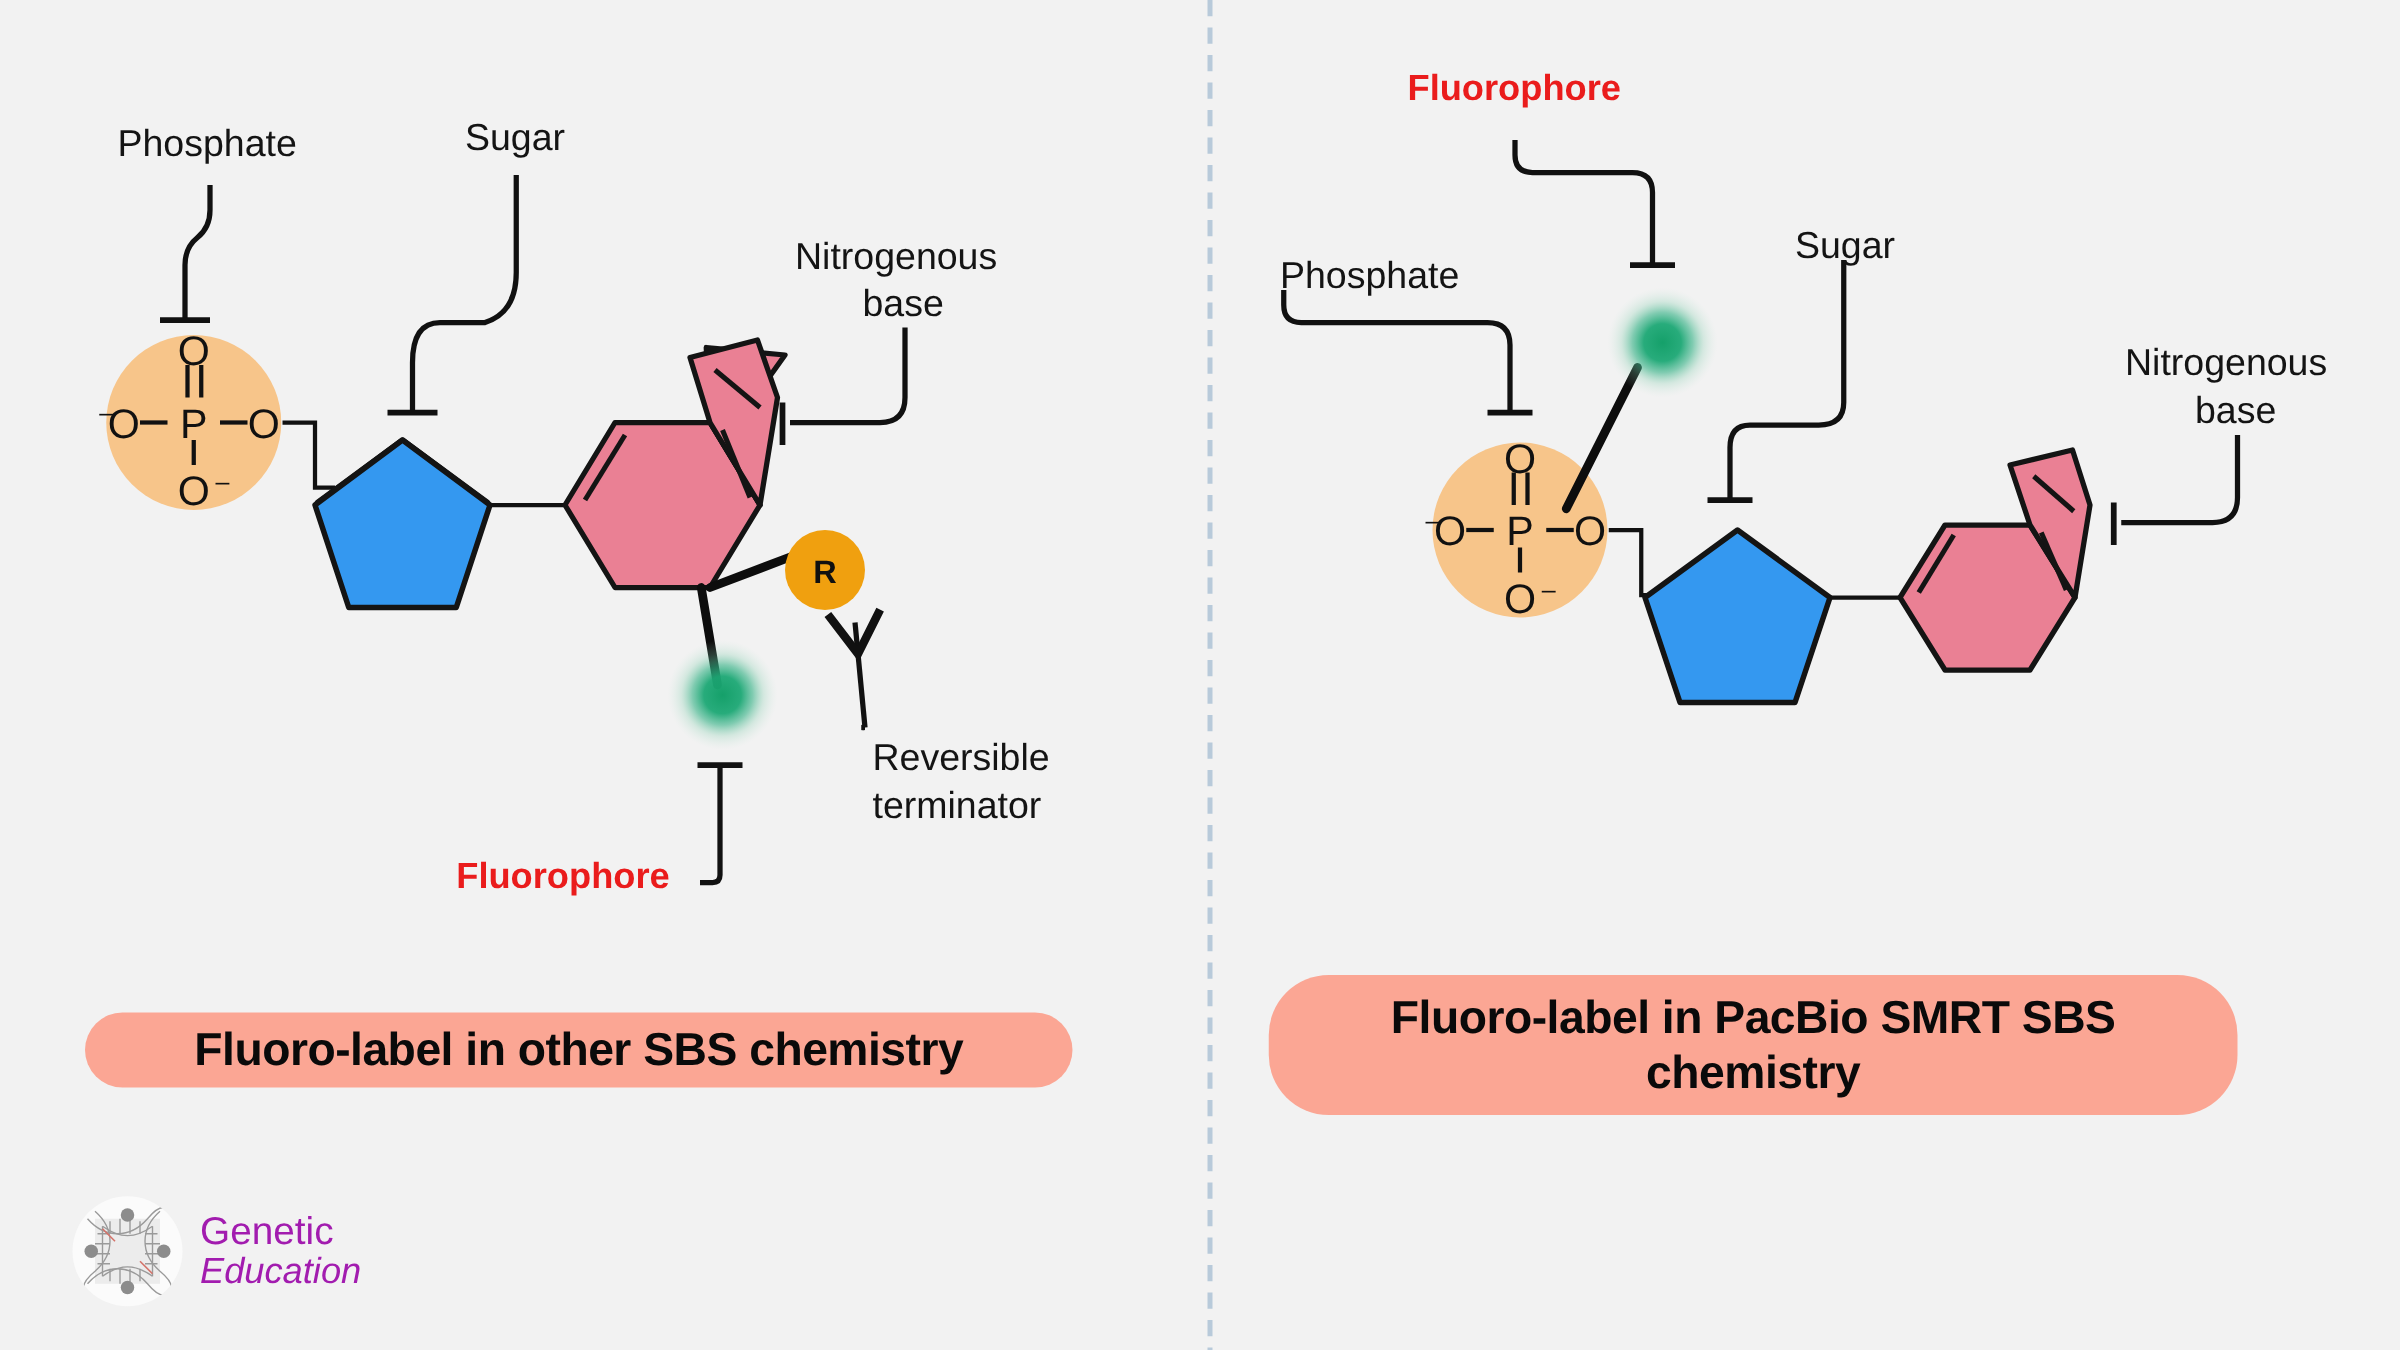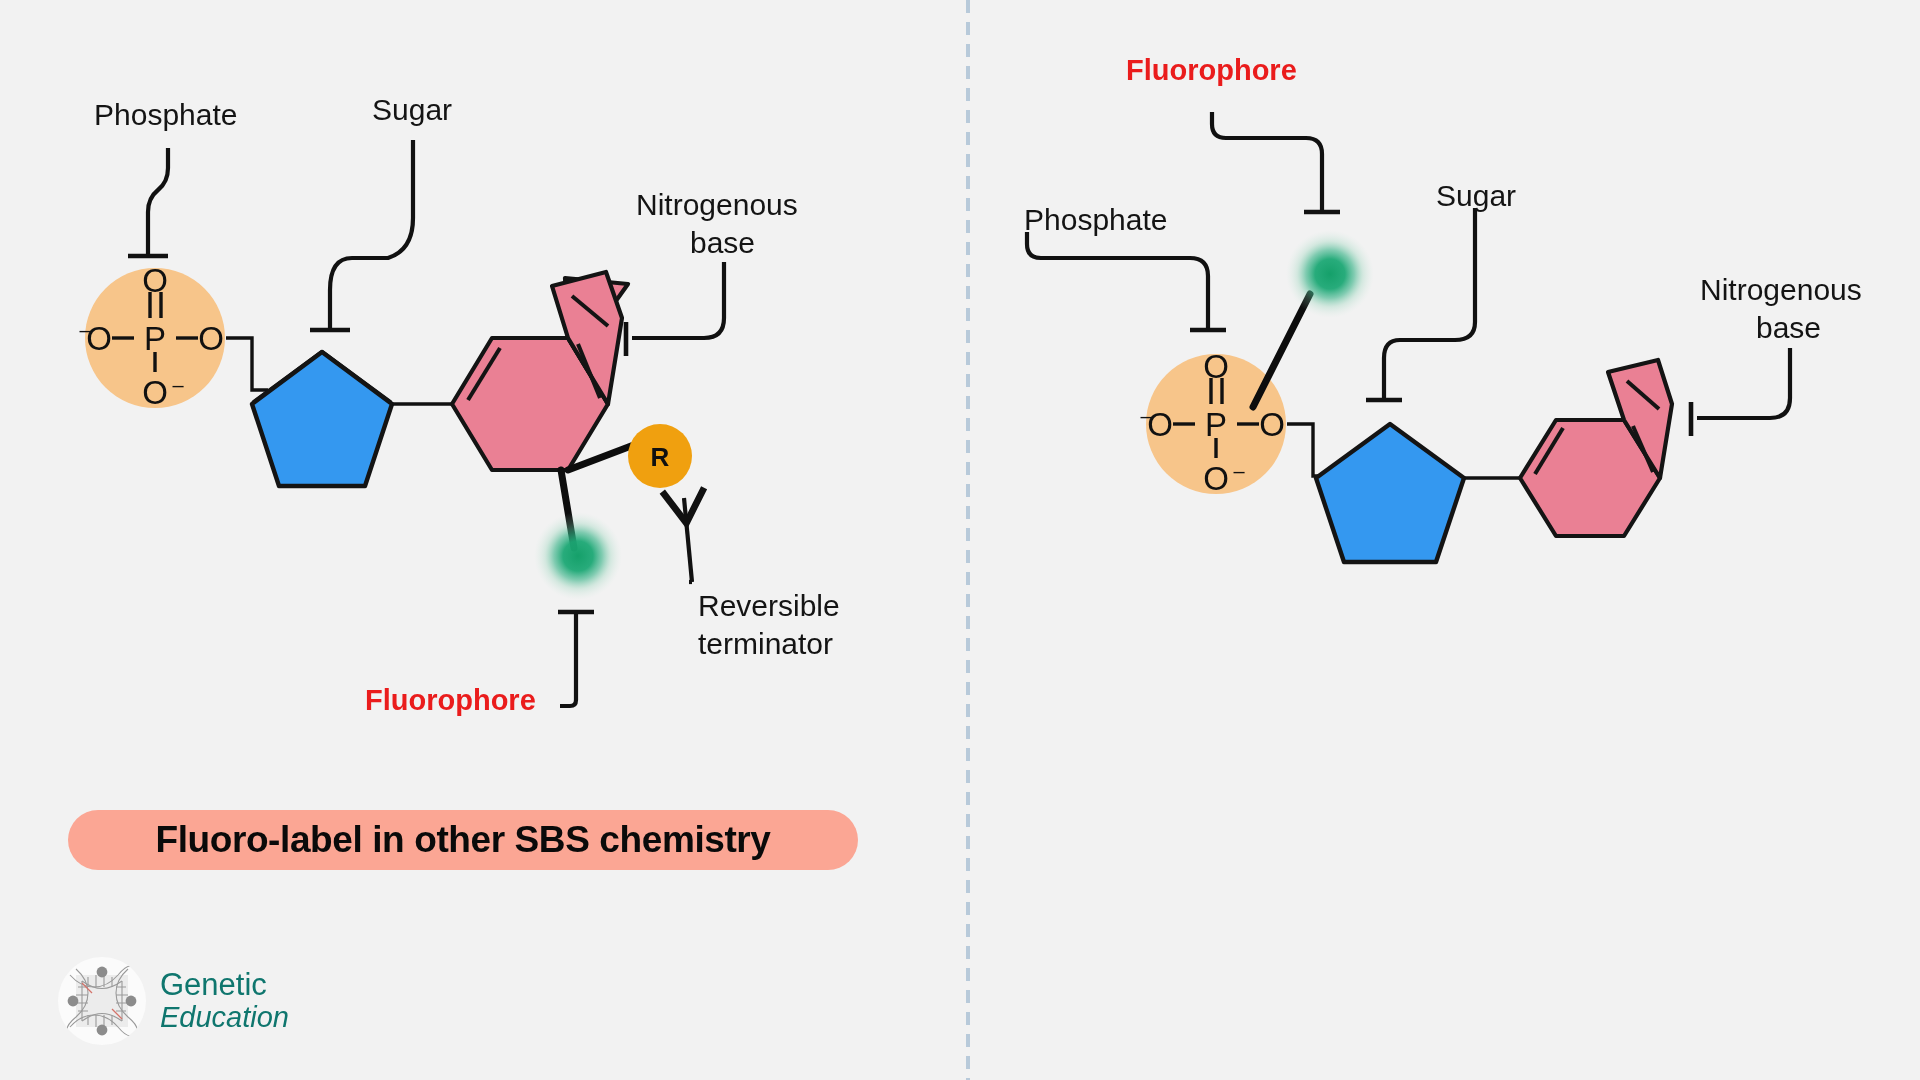--- a/index.html
+++ b/index.html
@@ -159,21 +159,21 @@
   #logo-text {
     display: flex;
     flex-direction: column;
     justify-content: center;
     line-height: 1.1;
   }
   #logo-text .l1,
   #logo-text .l2 {
     font-family: "Liberation Sans", sans-serif;
     font-size: 31px;
-    color: #0f766e;
+    color: #a21caf;
     font-weight: 400;
     white-space: nowrap;
   }
   #logo-text .l2 { font-size: 29px; font-style: italic; }
 </style>
 </head>
 <body>
 
 <div id="stage">
 
@@ -347,20 +347,26 @@
       <text class="lbl" x="1436" y="206">Sugar</text>
       <text class="lbl" x="1700" y="300">Nitrogenous</text>
       <text class="lbl" x="1756" y="338">base</text>
     </g>
   </svg>
 
   <div class="banner" id="banner-left">
     <div class="banner-text">Fluoro-label in other SBS chemistry</div>
   </div>
 
+  <div class="banner" id="banner-right">
+    <div class="banner-text">
+      <span>Fluoro-label in PacBio SMRT SBS</span><br>
+      <span>chemistry</span>
+    </div>
+  </div>
 
   <div id="logo">
     <div id="logo-mark">
       <svg viewBox="0 0 88 88" width="88" height="88" xmlns="http://www.w3.org/2000/svg">
         <rect x="18" y="18" width="52" height="52" fill="#ececec"></rect>
         <g stroke="#9a9a9a" stroke-width="1.1" fill="none">
           <path d="M18,12 C34,26 34,46 18,60 C6,70 6,76 18,82"></path>
           <path d="M70,12 C54,26 54,46 70,60 C82,70 82,76 70,82"></path>
           <path d="M12,18 C26,34 46,34 60,18 C70,6 76,6 82,18"></path>
           <path d="M12,70 C26,54 46,54 60,70 C70,82 76,82 82,70"></path>

